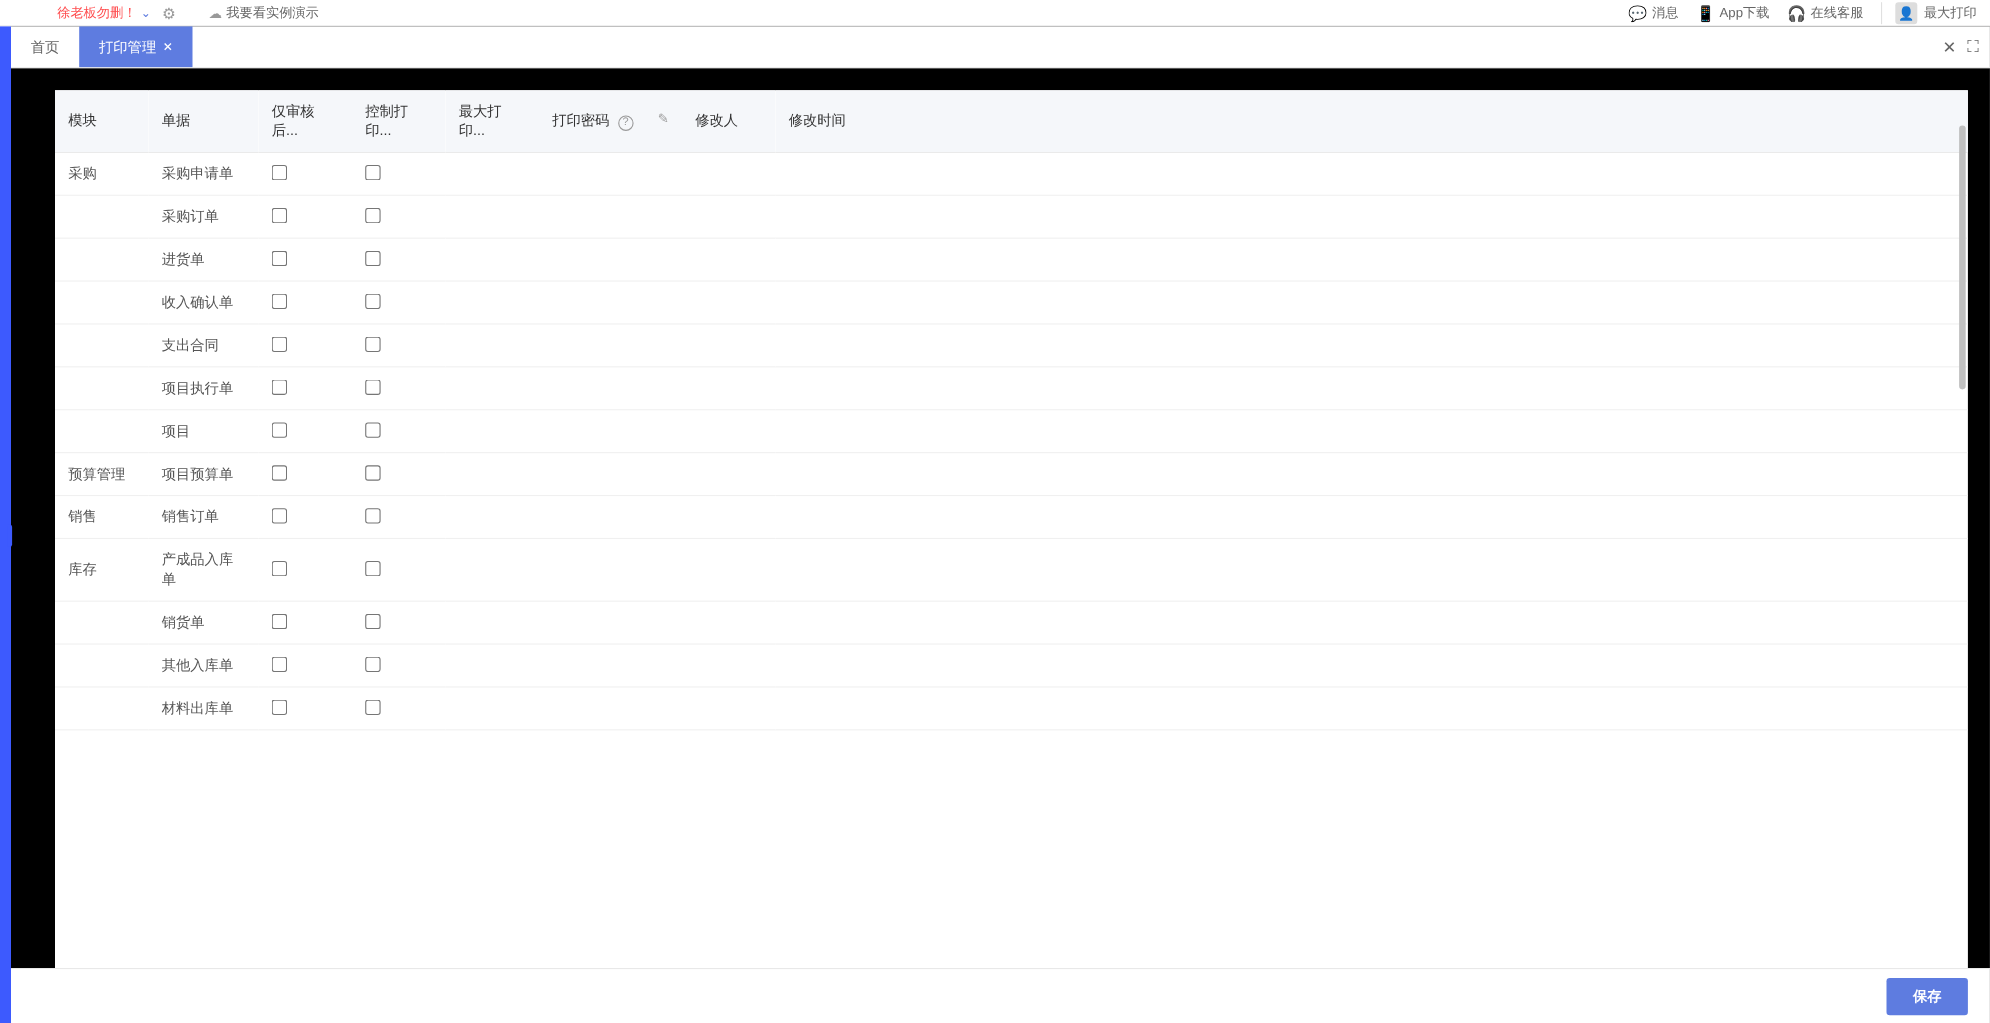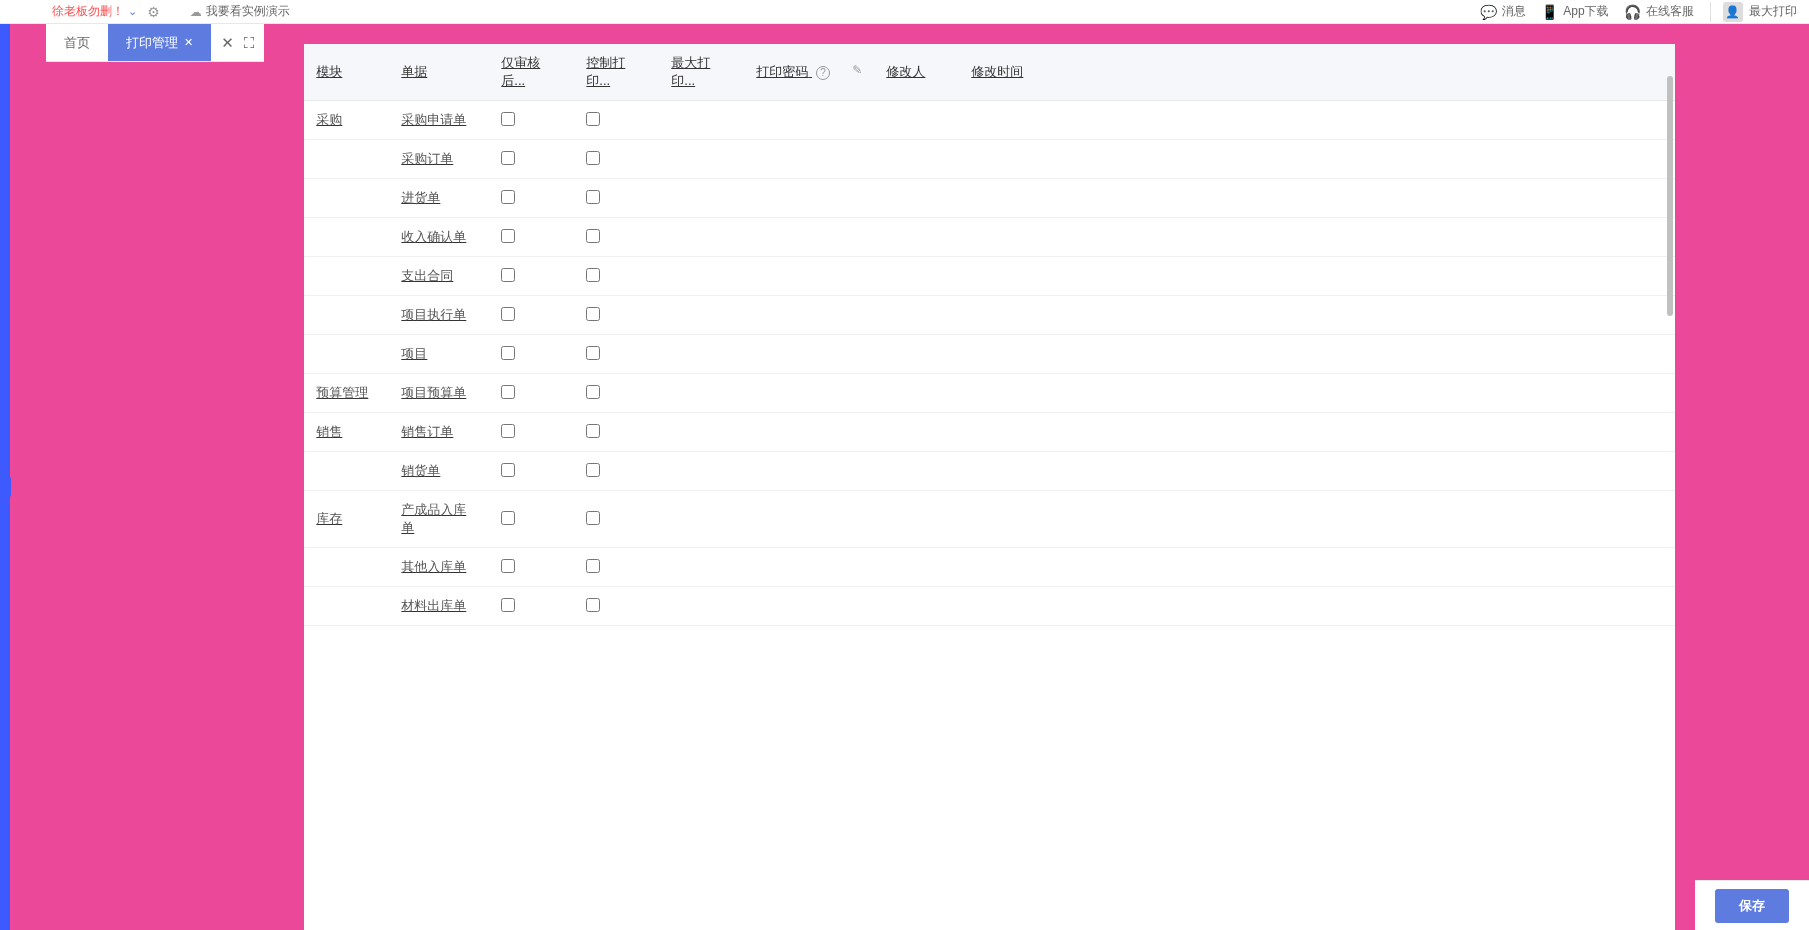--- a/index.html
+++ b/index.html
@@ -15,32 +15,32 @@
     .top-right { margin-left: auto; display: flex; align-items: center; gap: 16px; font-size: 12px; color: #666; }
     .top-right-item { display: flex; align-items: center; gap: 4px; cursor: pointer; }
     .icon-sm { font-size: 14px; }
     .user-item { display: flex; align-items: center; gap: 6px; padding-left: 12px; border-left: 1px solid #e0e0e0; }
     .avatar { width: 20px; height: 20px; background: #ddd; border-radius: 3px; display: flex; align-items: center; justify-content: center; font-size: 12px; color: #999; }
 
     .main-wrap { display: flex; height: calc(100vh - 24px); }
     .left-edge { width: 10px; background: #3d5afe; position: relative; }
     .left-edge::after { content: ''; position: absolute; right: -1px; top: 50%; width: 4px; height: 20px; background: #3d5afe; border-radius: 0 2px 2px 0; }
 
-    .content-col { flex: 1; display: flex; flex-direction: row; background: #ec4899; padding-left: 36px; }
+    .content-col { flex: 1; display: flex; flex-direction: column; background: #000000; }
     .tabs-bar { height: 38px; background: #fff; display: flex; align-items: stretch; border-bottom: 1px solid #e8e8e8; }
     .tab { padding: 0 18px; display: flex; align-items: center; font-size: 13px; color: #666; cursor: pointer; }
     .tab.active { background: #5e7ce0; color: #fff; }
     .tab-close { margin-left: 6px; font-size: 11px; }
     .tabs-right { margin-left: auto; display: flex; align-items: center; padding: 0 10px; gap: 10px; }
     .icon-btn { cursor: pointer; color: #666; font-size: 15px; }
 
     .content-area { flex: 1; padding: 20px 20px 0 40px; overflow: hidden; display: flex; flex-direction: column; }
     .table-wrap { flex: 1; background: #fff; overflow: auto; position: relative; }
     
-    table { width: 100%; border-collapse: collapse; table-layout: fixed; text-decoration: underline; }
+    table { width: 100%; border-collapse: collapse; table-layout: fixed; }
     thead th { background: #f5f7fa; text-align: left; padding: 10px 12px; font-weight: 500; font-size: 13px; color: #333; border-bottom: 1px solid #e8e8e8; position: sticky; top: 0; }
     tbody td { padding: 10px 12px; border-bottom: 1px solid #f0f0f0; font-size: 13px; color: #555; vertical-align: middle; }
     tbody tr { height: 34px; }
     .col-module { width: 85px; }
     .col-doc { width: 100px; }
     .col-chk { width: 85px; }
     .col-maxprint { width: 85px; }
     .col-pwd { width: 130px; }
     .col-modifier { width: 85px; }
     .col-modtime { width: auto; }
@@ -228,32 +228,32 @@
                 <td>销售</td>
                 <td>销售订单</td>
                 <td><input type="checkbox" style=""></td>
                 <td><input type="checkbox" style=""></td>
                 <td></td>
                 <td></td>
                 <td></td>
                 <td></td>
               </tr>
               <tr>
-                <td></td>
-                <td>销货单</td>
-                <td><input type="checkbox" style=""></td>
-                <td><input type="checkbox" style=""></td>
-                <td></td>
-                <td></td>
-                <td></td>
-                <td></td>
-              </tr>
-              <tr>
                 <td>库存</td>
                 <td>产成品入库单</td>
+                <td><input type="checkbox" style=""></td>
+                <td><input type="checkbox" style=""></td>
+                <td></td>
+                <td></td>
+                <td></td>
+                <td></td>
+              </tr>
+              <tr>
+                <td></td>
+                <td>销货单</td>
                 <td><input type="checkbox" style=""></td>
                 <td><input type="checkbox" style=""></td>
                 <td></td>
                 <td></td>
                 <td></td>
                 <td></td>
               </tr>
               <tr>
                 <td></td>
                 <td>其他入库单</td>

